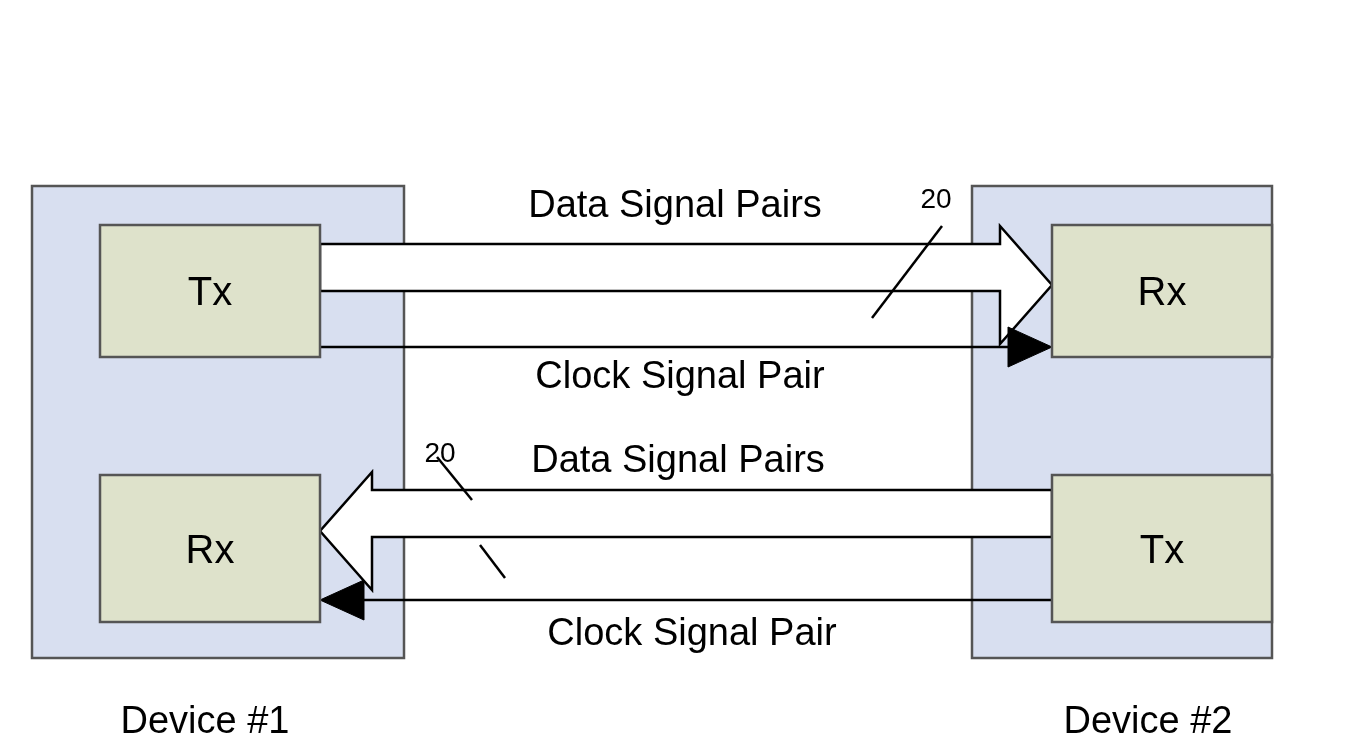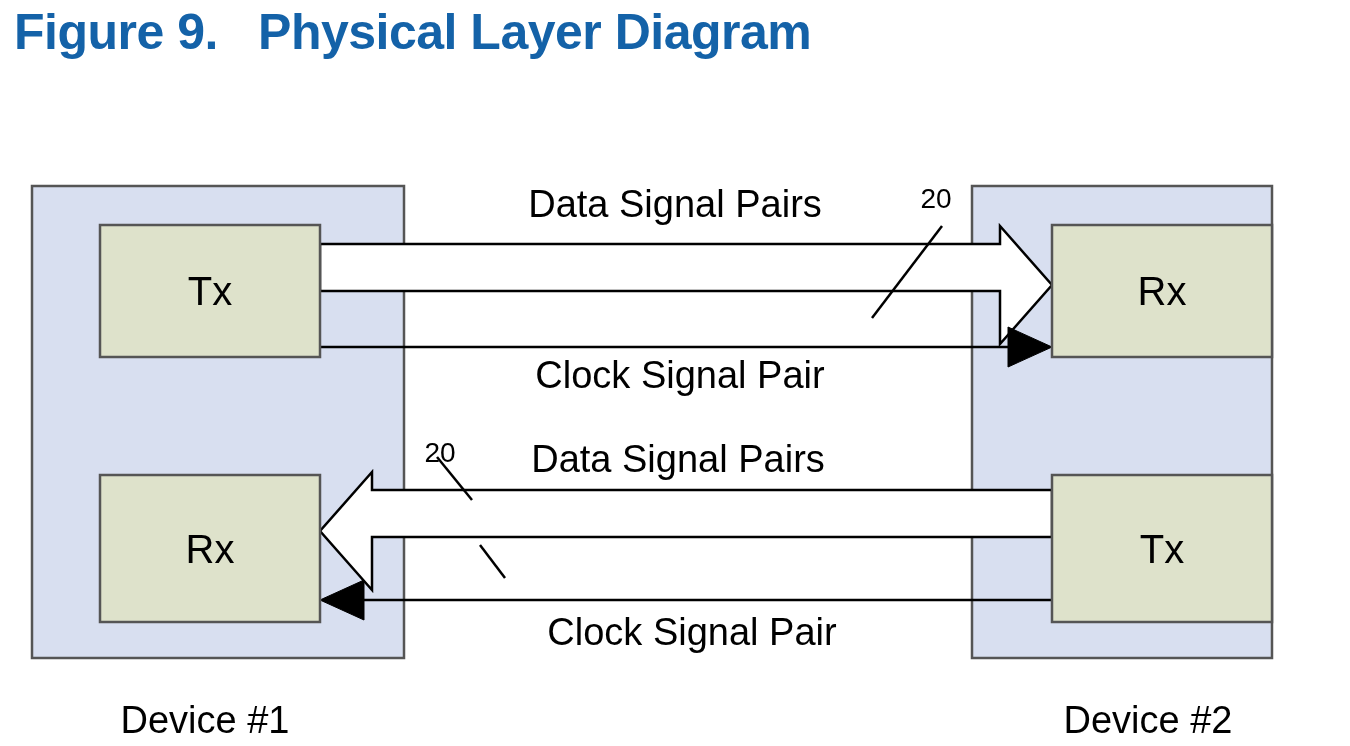--- a/index.html
+++ b/index.html
@@ -48,21 +48,20 @@
   .node-label { font-size: 40px; }
   .signal-label { font-size: 38px; }
   .device-label { font-size: 38px; }
   .count-label { font-size: 28px; }
 </style>
 </head>
 <body>
 
 <div id="page">
 
-  <div id="figure-title">Figure 9.   Physical Layer Diagram</div>
 
   <svg id="diagram-svg" viewBox="0 0 1350 746" xmlns="http://www.w3.org/2000/svg">
 
     <rect x="32" y="186" width="372" height="472" fill="#d8dff0" stroke="#555555" stroke-width="2.5"></rect>
 
     <rect x="972" y="186" width="300" height="472" fill="#d8dff0" stroke="#555555" stroke-width="2.5"></rect>
 
     <polygon points="320,244 1000,244 1000,226 1052,285 1000,344 1000,291 320,291" fill="#ffffff" stroke="#000000" stroke-width="2.5" stroke-linejoin="miter"></polygon>
 
     <line x1="320" y1="347" x2="1040" y2="347" stroke="#000000" stroke-width="2.5"></line>

